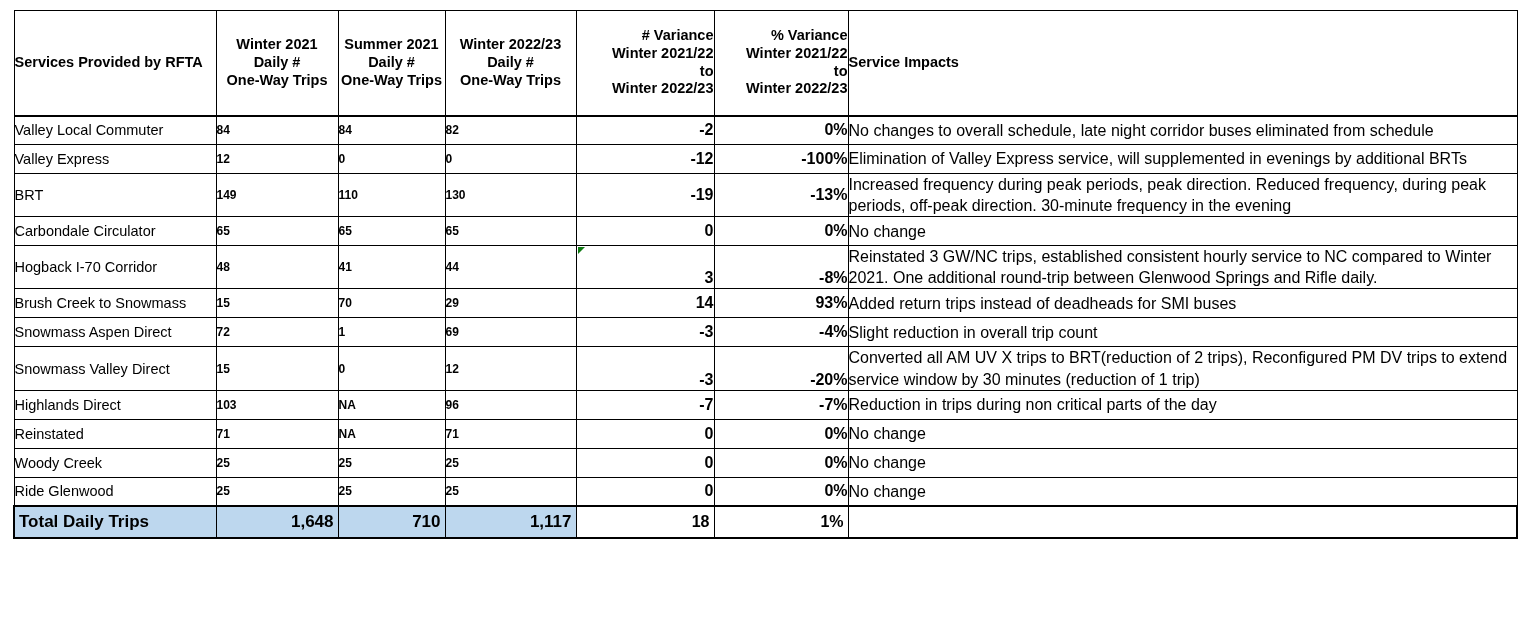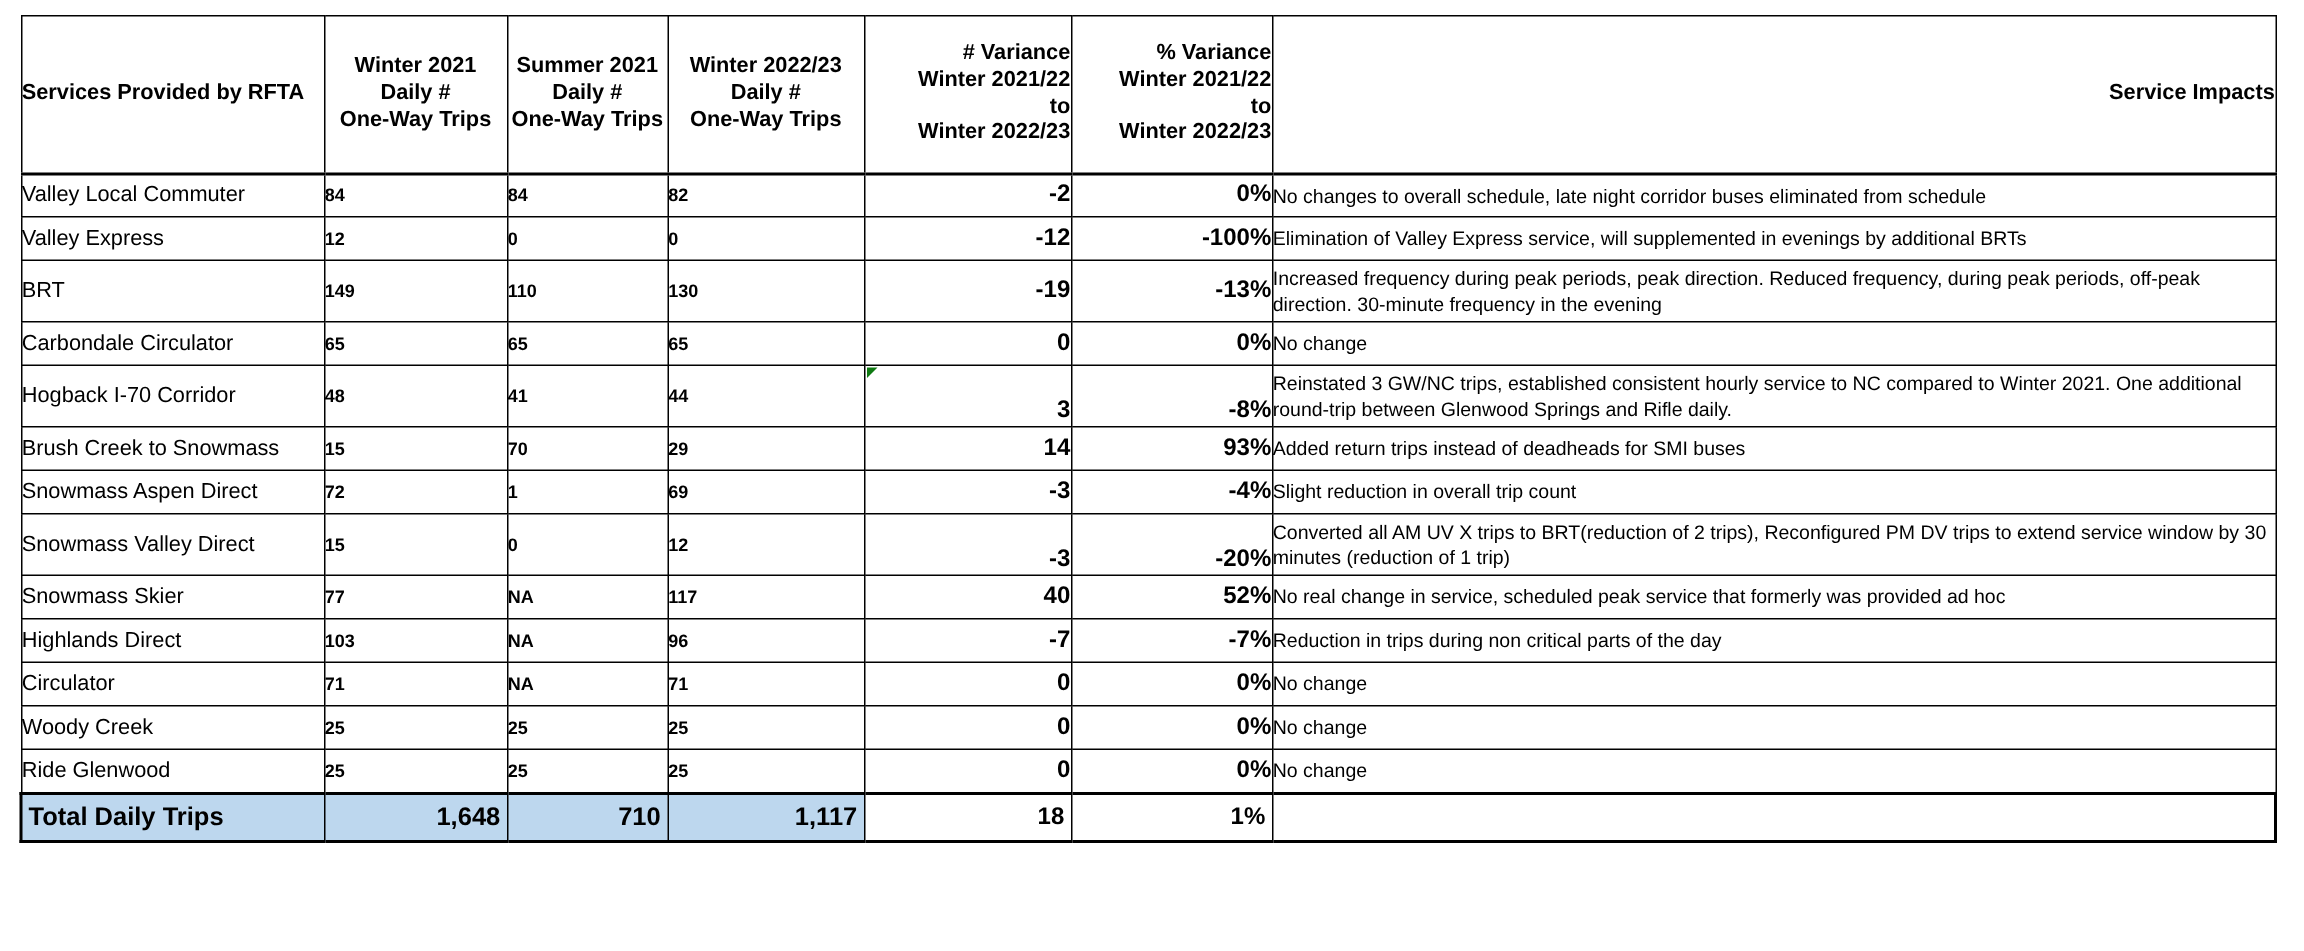--- a/index.html
+++ b/index.html
@@ -68,21 +68,21 @@
     border-top: 2.4px solid #000;
   }
   th.h-var {
     text-align: right;
     vertical-align: middle;
     padding: 0 4px;
     background: #dce0f0;
     border-top: 2.4px solid #000;
   }
   th.h-impact {
-    text-align: right;
+    text-align: left;
     vertical-align: middle;
     padding: 0 4px;
     border-top: 2.4px solid #000;
     border-right: 2.4px solid #000;
   }
   .hl { display: block; }
 
   
   tr.data-row td { height: 29px; }
   tr.data-row.tall td { height: 41px; }
@@ -105,21 +105,21 @@
     text-align: right;
     padding: 0 4px 0 3px;
     font-weight: bold;
     font-size: 16px;
     vertical-align: middle;
   }
   td.d-var.bottomed { vertical-align: bottom; padding-bottom: 1px; }
   td.d-impact {
     text-align: left;
     padding: 0 4px 0 4px;
-    font-size: 13px;
+    font-size: 16px;
     line-height: 1.32;
     vertical-align: middle;
     border-right: 2.4px solid #000;
   }
 
   
   td.flagged { position: relative; }
   td.flagged .flag {
     position: absolute;
     left: 1px; top: 1px;
@@ -293,42 +293,33 @@
       <tr class="data-row tall">
         <td class="d-name">Snowmass Valley Direct</td>
         <td class="d-num">15</td>
         <td class="d-num">0</td>
         <td class="d-num">12</td>
         <td class="d-var bottomed">-3</td>
         <td class="d-var bottomed">-20%</td>
         <td class="d-impact">Converted all AM UV X trips to BRT(reduction of 2 trips), Reconfigured PM DV trips to extend service window by 30 minutes (reduction of 1 trip)</td>
       </tr>
 
-      <tr class="data-row">
-        <td class="d-name">Snowmass Skier</td>
-        <td class="d-num">77</td>
-        <td class="d-num">NA</td>
-        <td class="d-num">117</td>
-        <td class="d-var">40</td>
-        <td class="d-var">52%</td>
-        <td class="d-impact">No real change in service, scheduled peak service that formerly was provided ad hoc</td>
-      </tr>
 
       <tr class="data-row">
         <td class="d-name">Highlands Direct</td>
         <td class="d-num">103</td>
         <td class="d-num">NA</td>
         <td class="d-num">96</td>
         <td class="d-var">-7</td>
         <td class="d-var">-7%</td>
         <td class="d-impact">Reduction in trips during non critical parts of the day</td>
       </tr>
 
       <tr class="data-row">
-        <td class="d-name">Circulator</td>
+        <td class="d-name">Reinstated</td>
         <td class="d-num">71</td>
         <td class="d-num">NA</td>
         <td class="d-num">71</td>
         <td class="d-var">0</td>
         <td class="d-var">0%</td>
         <td class="d-impact">No change</td>
       </tr>
 
       <tr class="data-row">
         <td class="d-name">Woody Creek</td>

